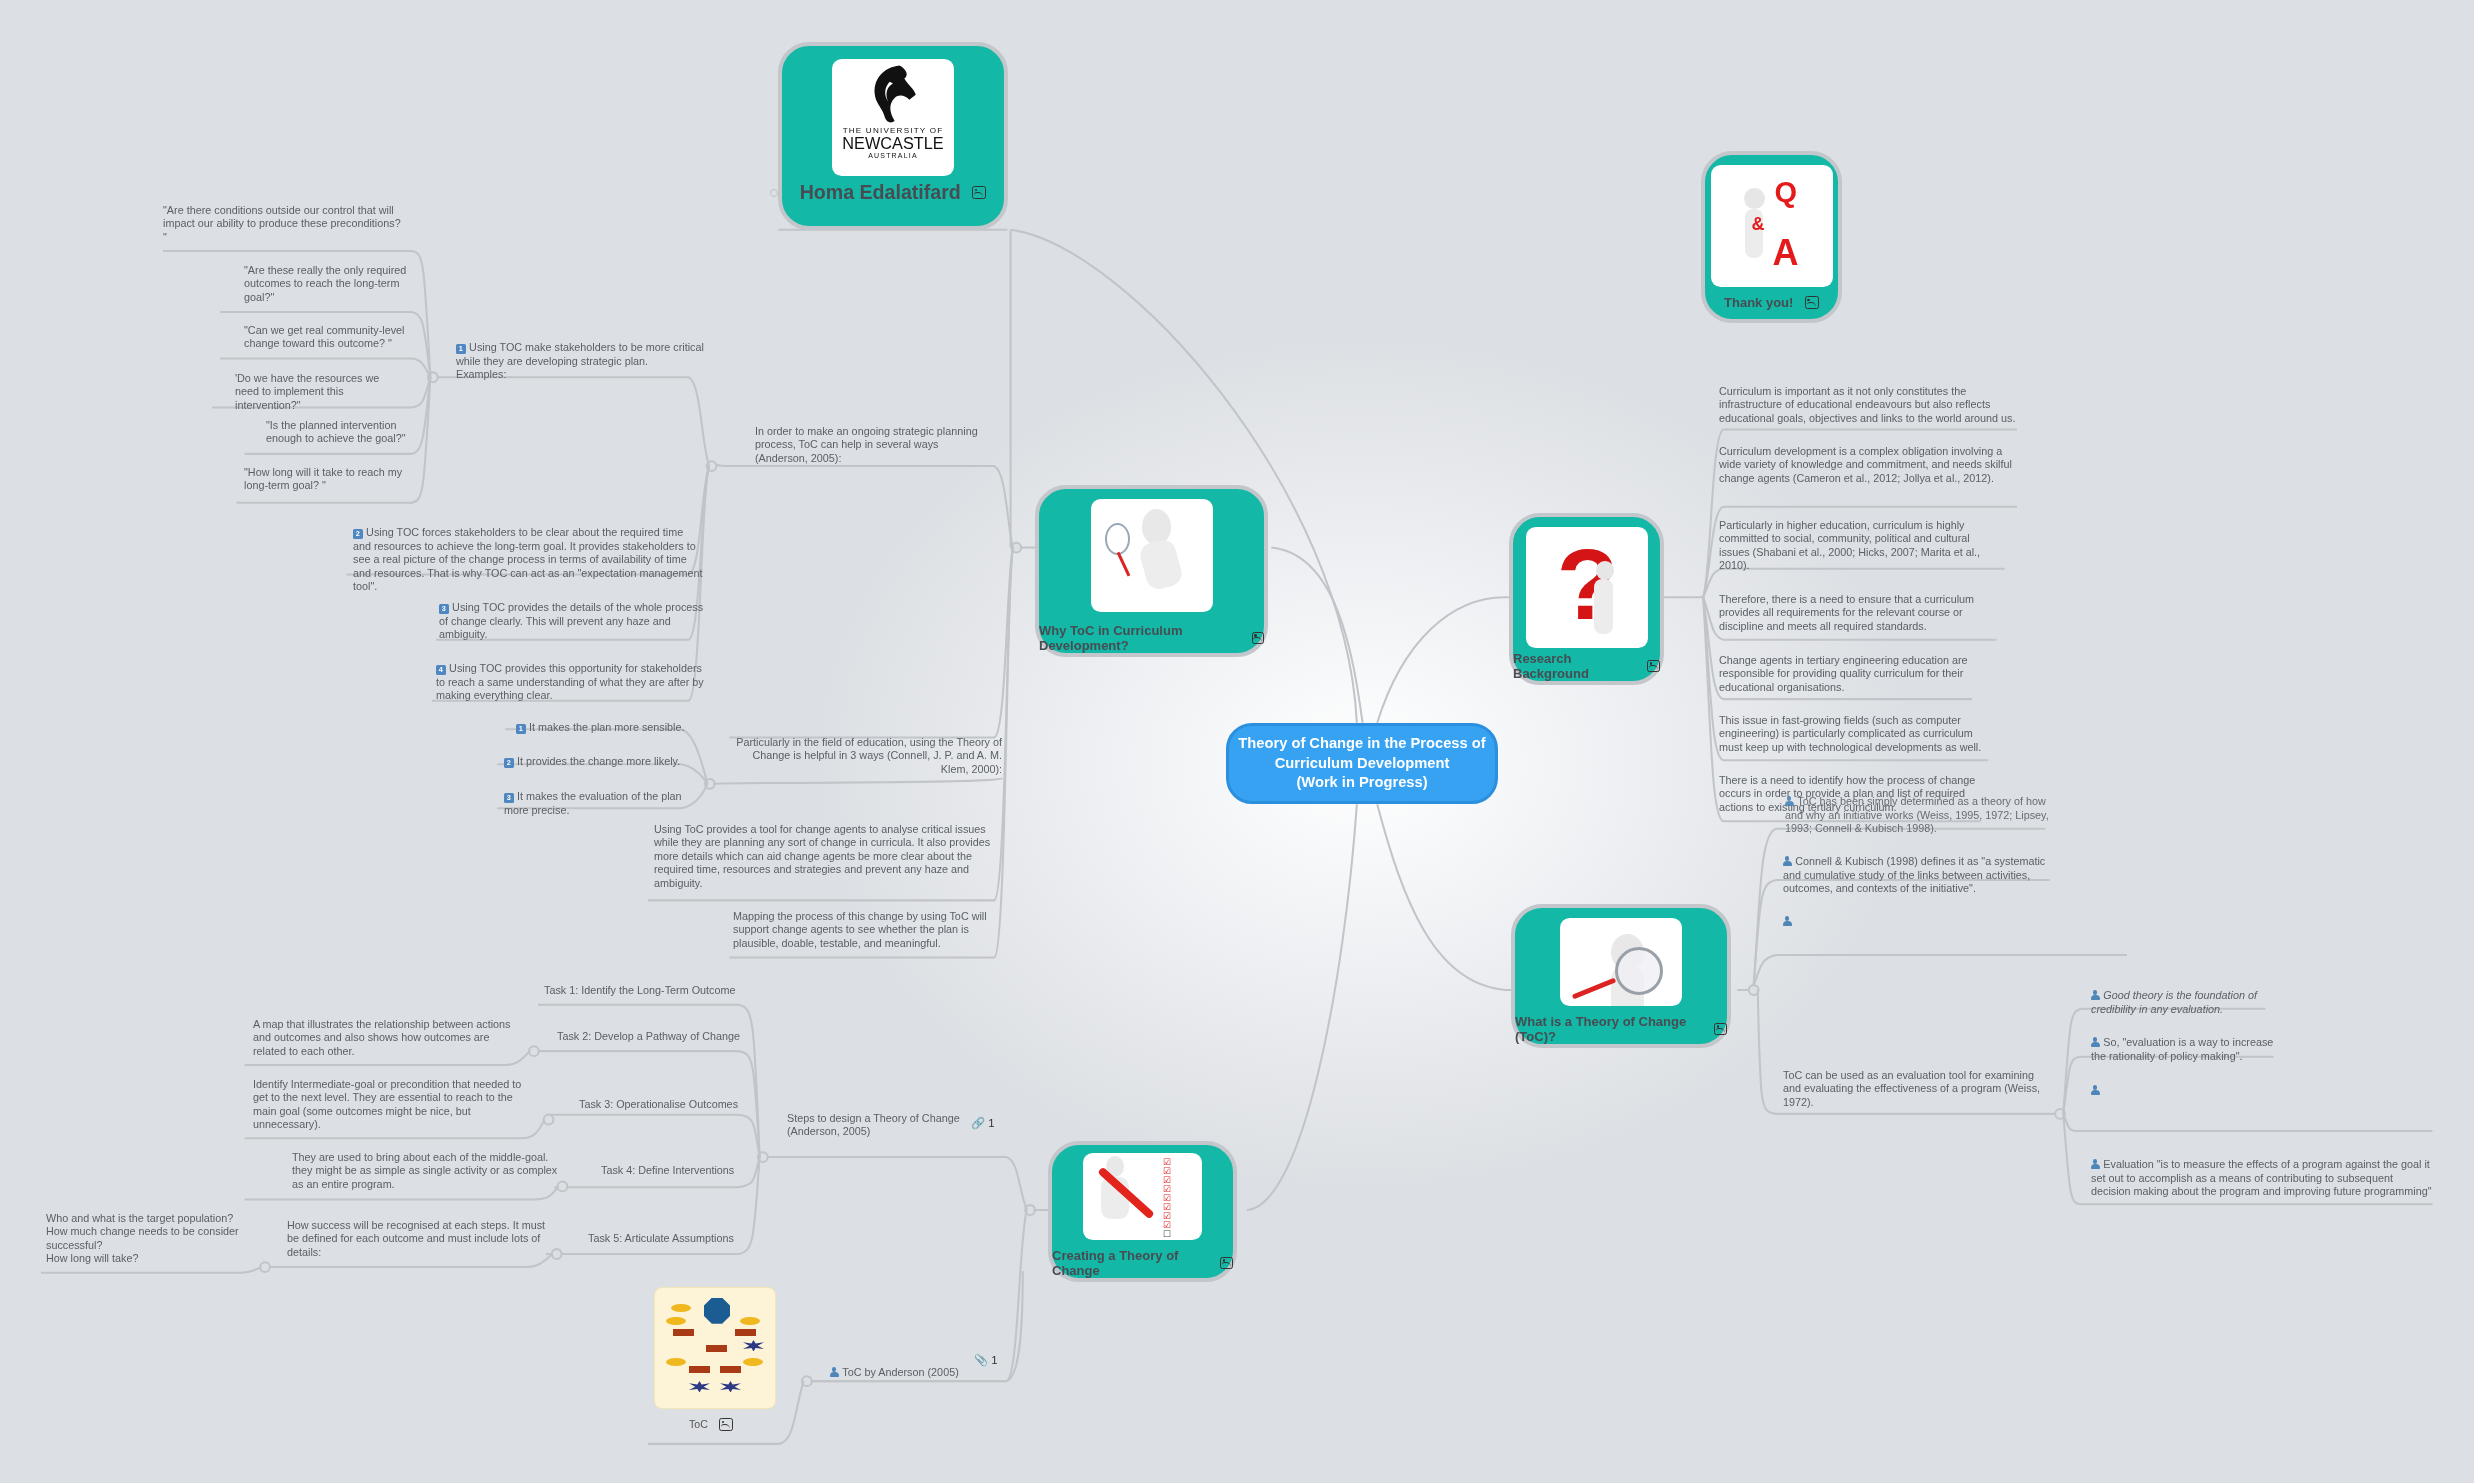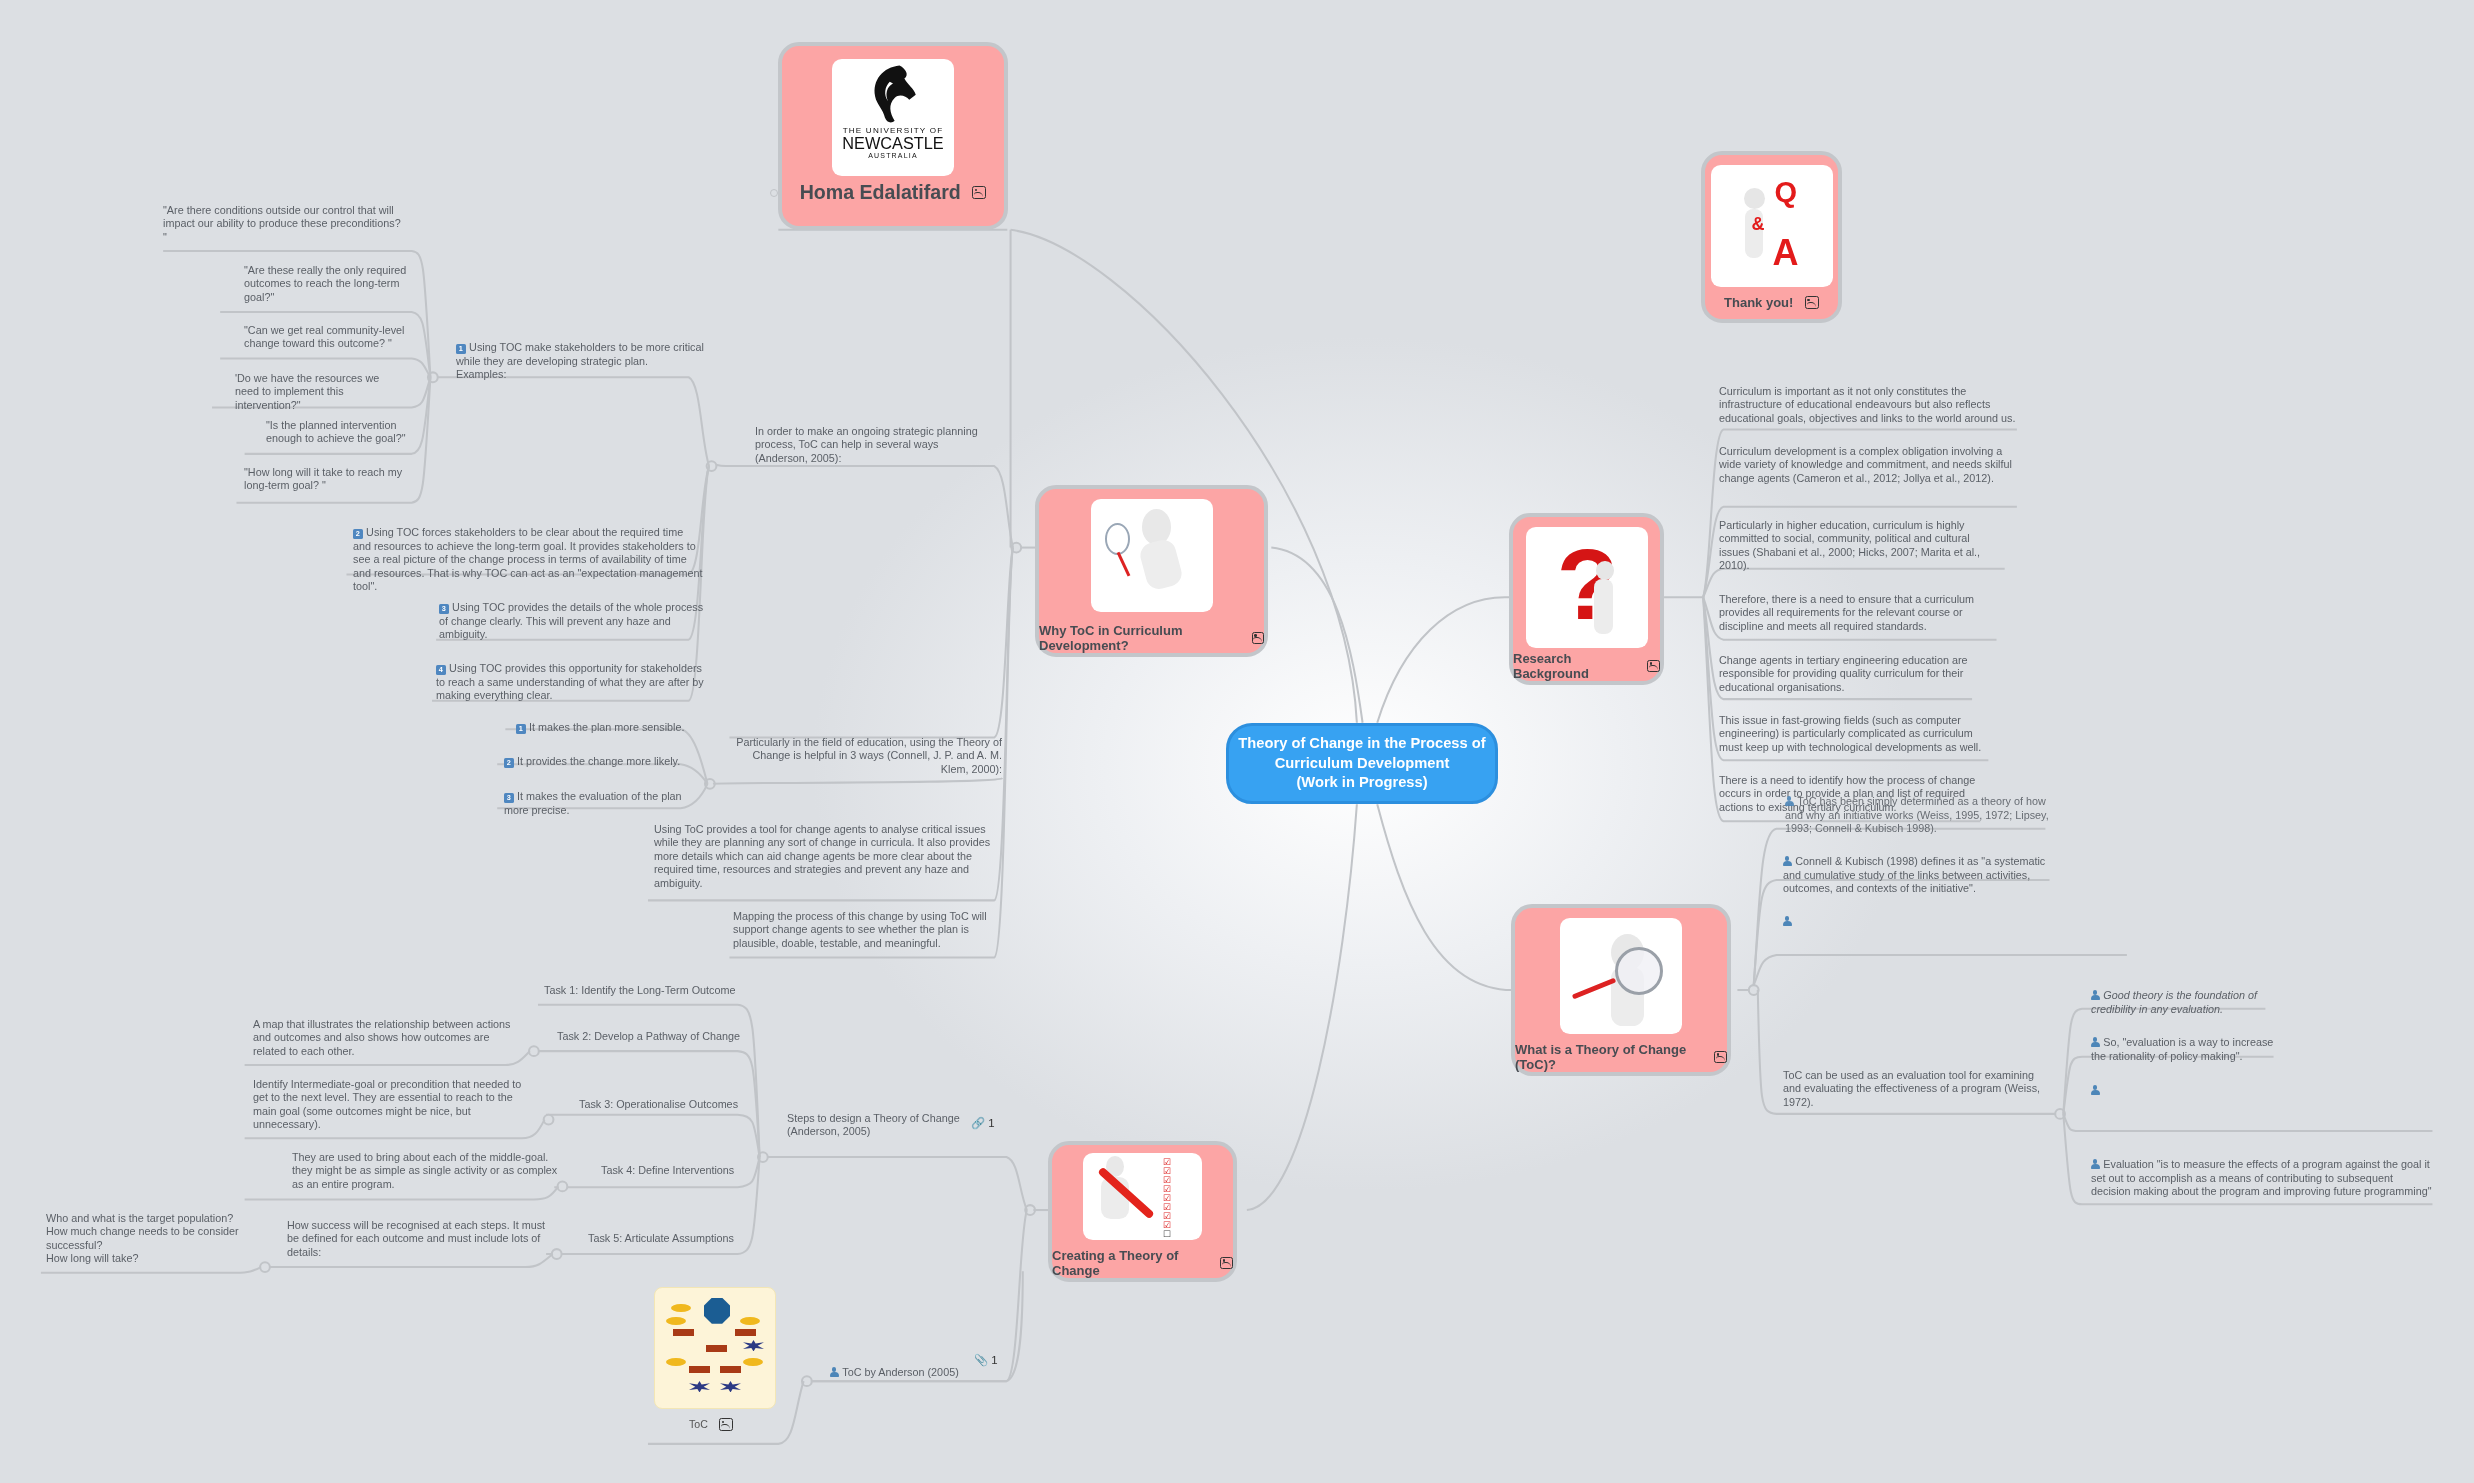--- a/index.html
+++ b/index.html
@@ -9,21 +9,21 @@
     background-color:#dcdfe3;
     font-family:"Liberation Sans", sans-serif;
     color:#555b62;
   }
   svg.links { position:absolute; left:0; top:0; width:2475px; height:1483px; }
   .t {
     position:absolute; font-size:10.8px; line-height:13.4px; color:#5a5f66;
     white-space:pre-line;
   }
   .card {
-    position:absolute; background:#fca5a5; border:4.1px solid #c3c6ca; border-radius:21px;
+    position:absolute; background:#14b8a6; border:4.1px solid #c3c6ca; border-radius:31px;
     box-sizing:border-box; display:flex; flex-direction:column; align-items:center;
   }
   .card .img { background:#fff; border-radius:9.8px; position:relative; overflow:hidden; }
   .card .lbl { font-weight:bold; color:#474c52; font-size:13px; display:flex; align-items:center; gap:11.4px; margin-top:11.4px; }
   .imgicon { display:inline-block; width:12.2px; height:10.6px; border:1.3px solid #333; border-radius:2.4px; position:relative; }
   .imgicon::before { content:""; position:absolute; left:1.6px; top:1.6px; width:2.4px; height:2.4px; border-radius:50%; background:#333; }
   .imgicon::after { content:""; position:absolute; left:0.8px; bottom:0.8px; width:9px; height:4.1px; border-top:1.3px solid #333; border-radius:3.3px 4.9px 0 0; }
   .central {
     position:absolute; left:1226px; top:723px; width:272px; height:81px;
     background:#37a2f2; border:3.3px solid #2c8fde; border-radius:26px; box-sizing:border-box;
@@ -282,21 +282,21 @@
 </div>
 
 <div class="t" style="left:1719px;top:385px;width:302px;">Curriculum is important as it not only constitutes the infrastructure of educational endeavours but also reflects educational goals, objectives and links to the world around us.</div>
 <div class="t" style="left:1719px;top:445px;width:293px;">Curriculum development is a complex obligation involving a wide variety of knowledge and commitment, and needs skilful change agents (Cameron et al., 2012; Jollya et al., 2012).</div>
 <div class="t" style="left:1719px;top:519px;width:277px;">Particularly in higher education, curriculum is highly committed to social, community, political and cultural issues (Shabani et al., 2000; Hicks, 2007; Marita et al., 2010).</div>
 <div class="t" style="left:1719px;top:593px;width:277px;">Therefore, there is a need to ensure that a curriculum provides all requirements for the relevant course or discipline and meets all required standards.</div>
 <div class="t" style="left:1719px;top:654px;width:269px;">Change agents in tertiary engineering education are responsible for providing quality curriculum for their educational organisations.</div>
 <div class="t" style="left:1719px;top:714px;width:277px;">This issue in fast-growing fields (such as computer engineering) is particularly complicated as curriculum must keep up with technological developments as well.</div>
 <div class="t" style="left:1719px;top:774px;width:269px;">There is a need to identify how the process of change occurs in order to provide a plan and list of required actions to existing tertiary curriculum.</div>
 
-<div class="card" style="left:1511px;top:904px;width:220px;height:172px;">
+<div class="card" style="left:1511px;top:904px;width:220px;height:144px;">
   <div class="img" style="width:122px;height:122px;margin-top:9.8px;">
     <div style="position:absolute;left:51px;top:16.3px;width:33px;height:37px;border-radius:50%;background:#e8e8e8;"></div>
     <div style="position:absolute;left:51px;top:49px;width:33px;height:59px;border-radius:11.4px;background:#ececec;"></div>
     <div style="position:absolute;left:55px;top:29px;width:42px;height:42px;border:3.3px solid #9aa0a8;border-radius:50%;background:rgba(240,240,245,0.8);"></div>
     <div style="position:absolute;left:11.4px;top:68px;width:46px;height:4.9px;background:#d22;border-radius:2.4px;transform:rotate(-22deg);"></div>
   </div>
   <div class="lbl" style="margin-top:8.1px;">
     <span>What is a Theory of Change (ToC)?</span>
     <span class="imgicon"></span>
   </div>

